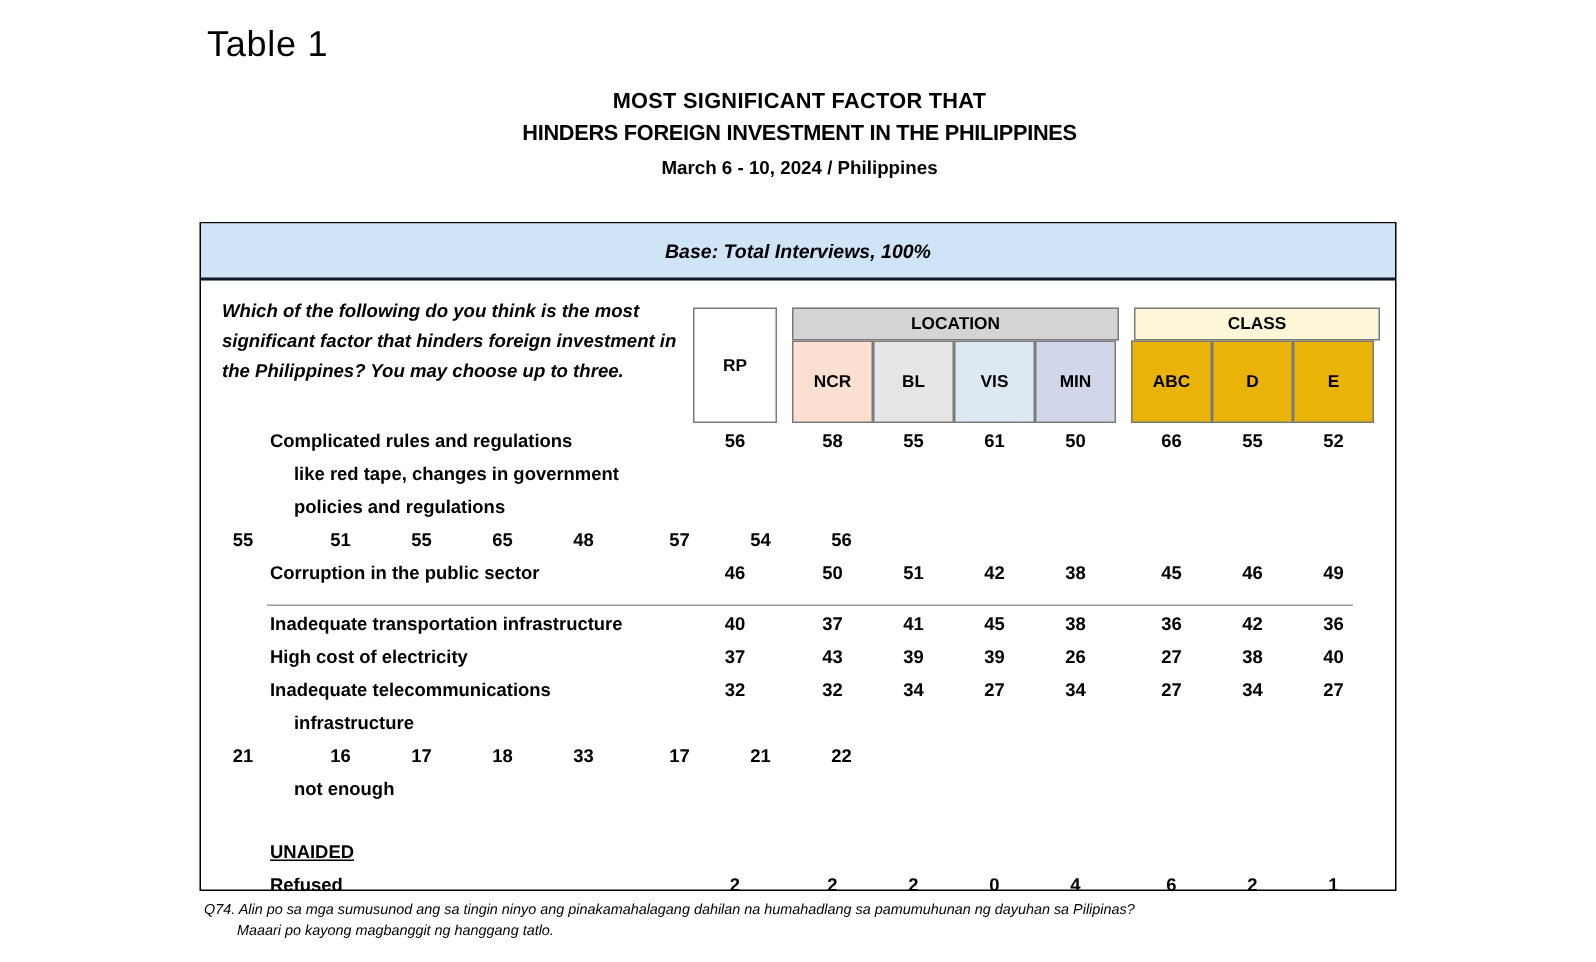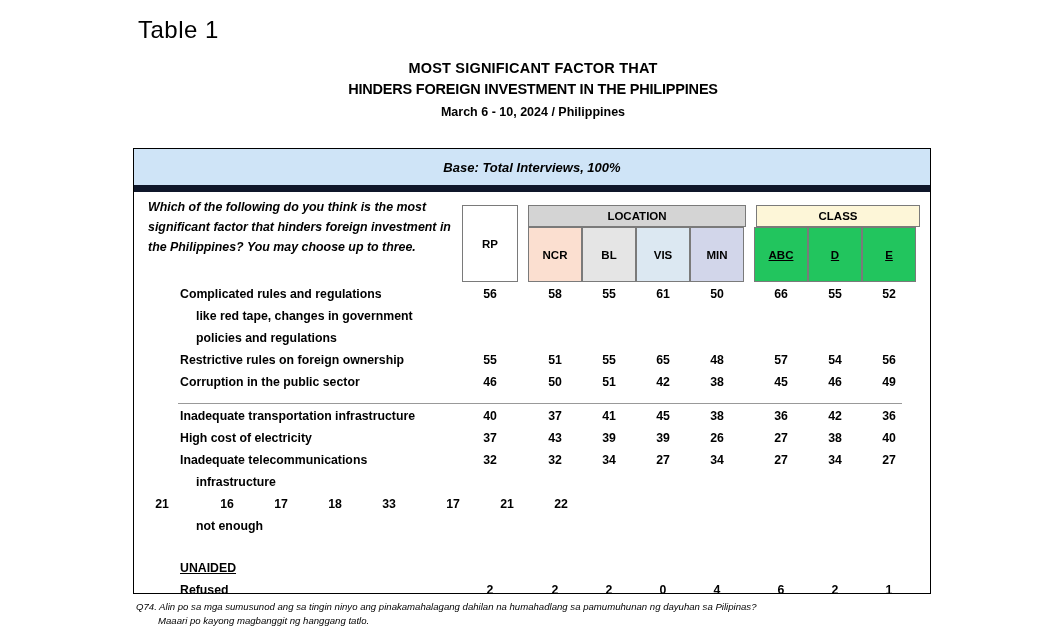--- a/index.html
+++ b/index.html
@@ -58,21 +58,21 @@
     top: 148px;
     width: 798px;
     height: 446px;
     border: 1px solid #000;
     box-sizing: border-box;
     background: #fff;
   }
   .base-bar {
     height: 36px;
     background: #cfe4f7;
-    border-bottom: 7px solid #0f172a;
+    border-bottom: 2px solid #0f172a;
     display: flex;
     align-items: center;
     justify-content: center;
     font-size: 13px;
     font-weight: bold;
     font-style: italic;
   }
   .question {
     position: absolute;
     left: 14px;
@@ -132,21 +132,21 @@
     width: 56px;
     height: 77px;
     margin-top: -22px;
     background: #ffffff;
   }
   .sp10 { width: 10px; }
   .cell-hd.ncr { background: #fbdfd0; }
   .cell-hd.bl  { background: #e5e5e5; }
   .cell-hd.vis { background: #dce8f2; }
   .cell-hd.min { background: #d2d6ea; }
-  .cell-hd.abc, .cell-hd.d, .cell-hd.e { background: #22c55e; text-decoration: underline; }
+  .cell-hd.abc, .cell-hd.d, .cell-hd.e { background: #eab308; }
 
   
   .rows {
     position: absolute;
     left: 0;
     top: 138px;
     width: 100%;
   }
   .row {
     display: flex;
@@ -251,21 +251,20 @@
         <div class="num g">52</div>
       </div>
       <div class="row">
         <div class="lbl ind">like red tape, changes in government</div>
       </div>
       <div class="row">
         <div class="lbl ind">policies and regulations</div>
       </div>
 
       <div class="row">
-        <div class="lbl">Restrictive rules on foreign ownership</div>
         <div class="num">55</div>
         <div class="num g gap">51</div>
         <div class="num g">55</div>
         <div class="num g">65</div>
         <div class="num g">48</div>
         <div class="num g gap">57</div>
         <div class="num g">54</div>
         <div class="num g">56</div>
       </div>
 

